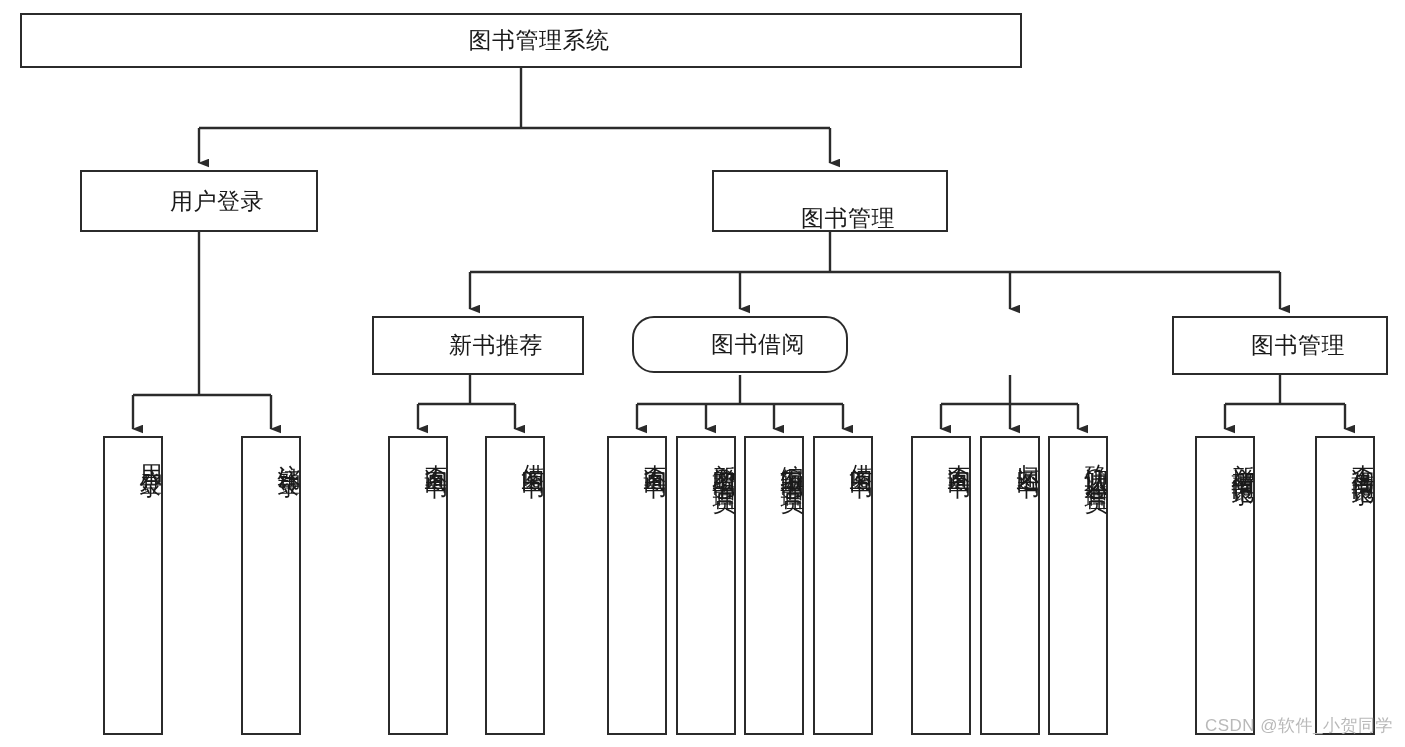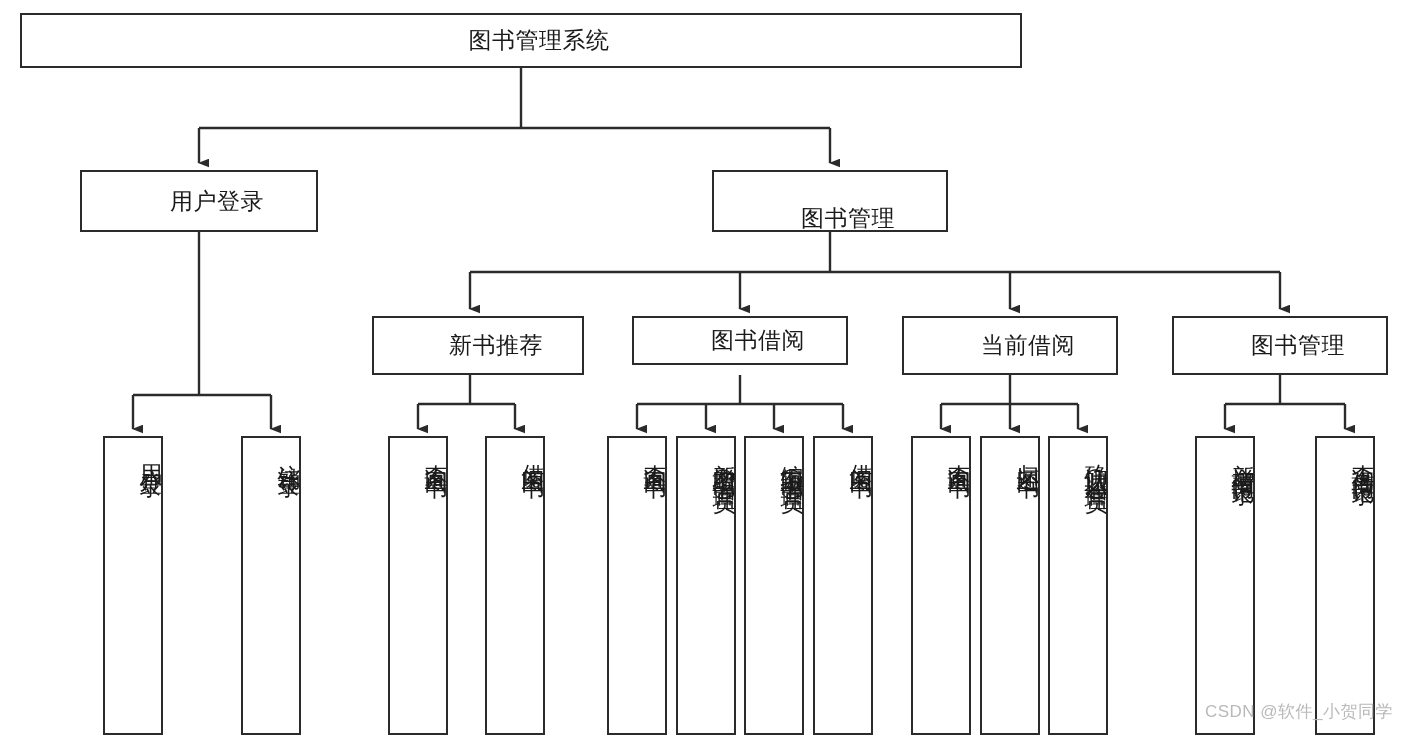--- a/index.html
+++ b/index.html
@@ -60,21 +60,21 @@
     writing-mode: vertical-rl;
     text-orientation: upright;
     font-size: 23px;
     line-height: 1.0;
     letter-spacing: 4px;
     white-space: nowrap;
   }
   #watermark {
     position: absolute;
     right: 12px;
-    bottom: 24px;
+    bottom: 10px;
     font-size: 17px;
     color: #b9b9b9;
     letter-spacing: 0.5px;
     white-space: nowrap;
     user-select: none;
   }
 </style>
 </head>
 <body>
 
@@ -138,25 +138,22 @@
   <div class="node h" style="left:80px; top:170px; width:238px; height:62px;">
     <span class="node-label">用户登录</span>
   </div>
   <div class="node h" style="left:712px; top:170px; width:236px; height:62px;align-items:flex-end;">
     <span class="node-label">图书管理</span>
   </div>
 
   <div class="node h" style="left:372px; top:316px; width:212px; height:59px;">
     <span class="node-label">新书推荐</span>
   </div>
-  <div class="node h" style="left:632px; top:316px; width:216px; height:49px;">
+  <div class="node h" style="left:632px; top:316px; width:216px; height:57px;border-radius:22px;">
     <span class="node-label">图书借阅</span>
-  </div>
-  <div class="node h" style="left:902px; top:316px; width:216px; height:59px;">
-    <span class="node-label">当前借阅</span>
   </div>
   <div class="node h" style="left:1172px; top:316px; width:216px; height:59px;">
     <span class="node-label">图书管理</span>
   </div>
 
   <div class="node v" style="left:103px; top:436px; width:60px; height:299px;">
     <span class="node-label">用户登录</span>
   </div>
   <div class="node v" style="left:241px; top:436px; width:60px; height:299px;">
     <span class="node-label">注销登录</span>

